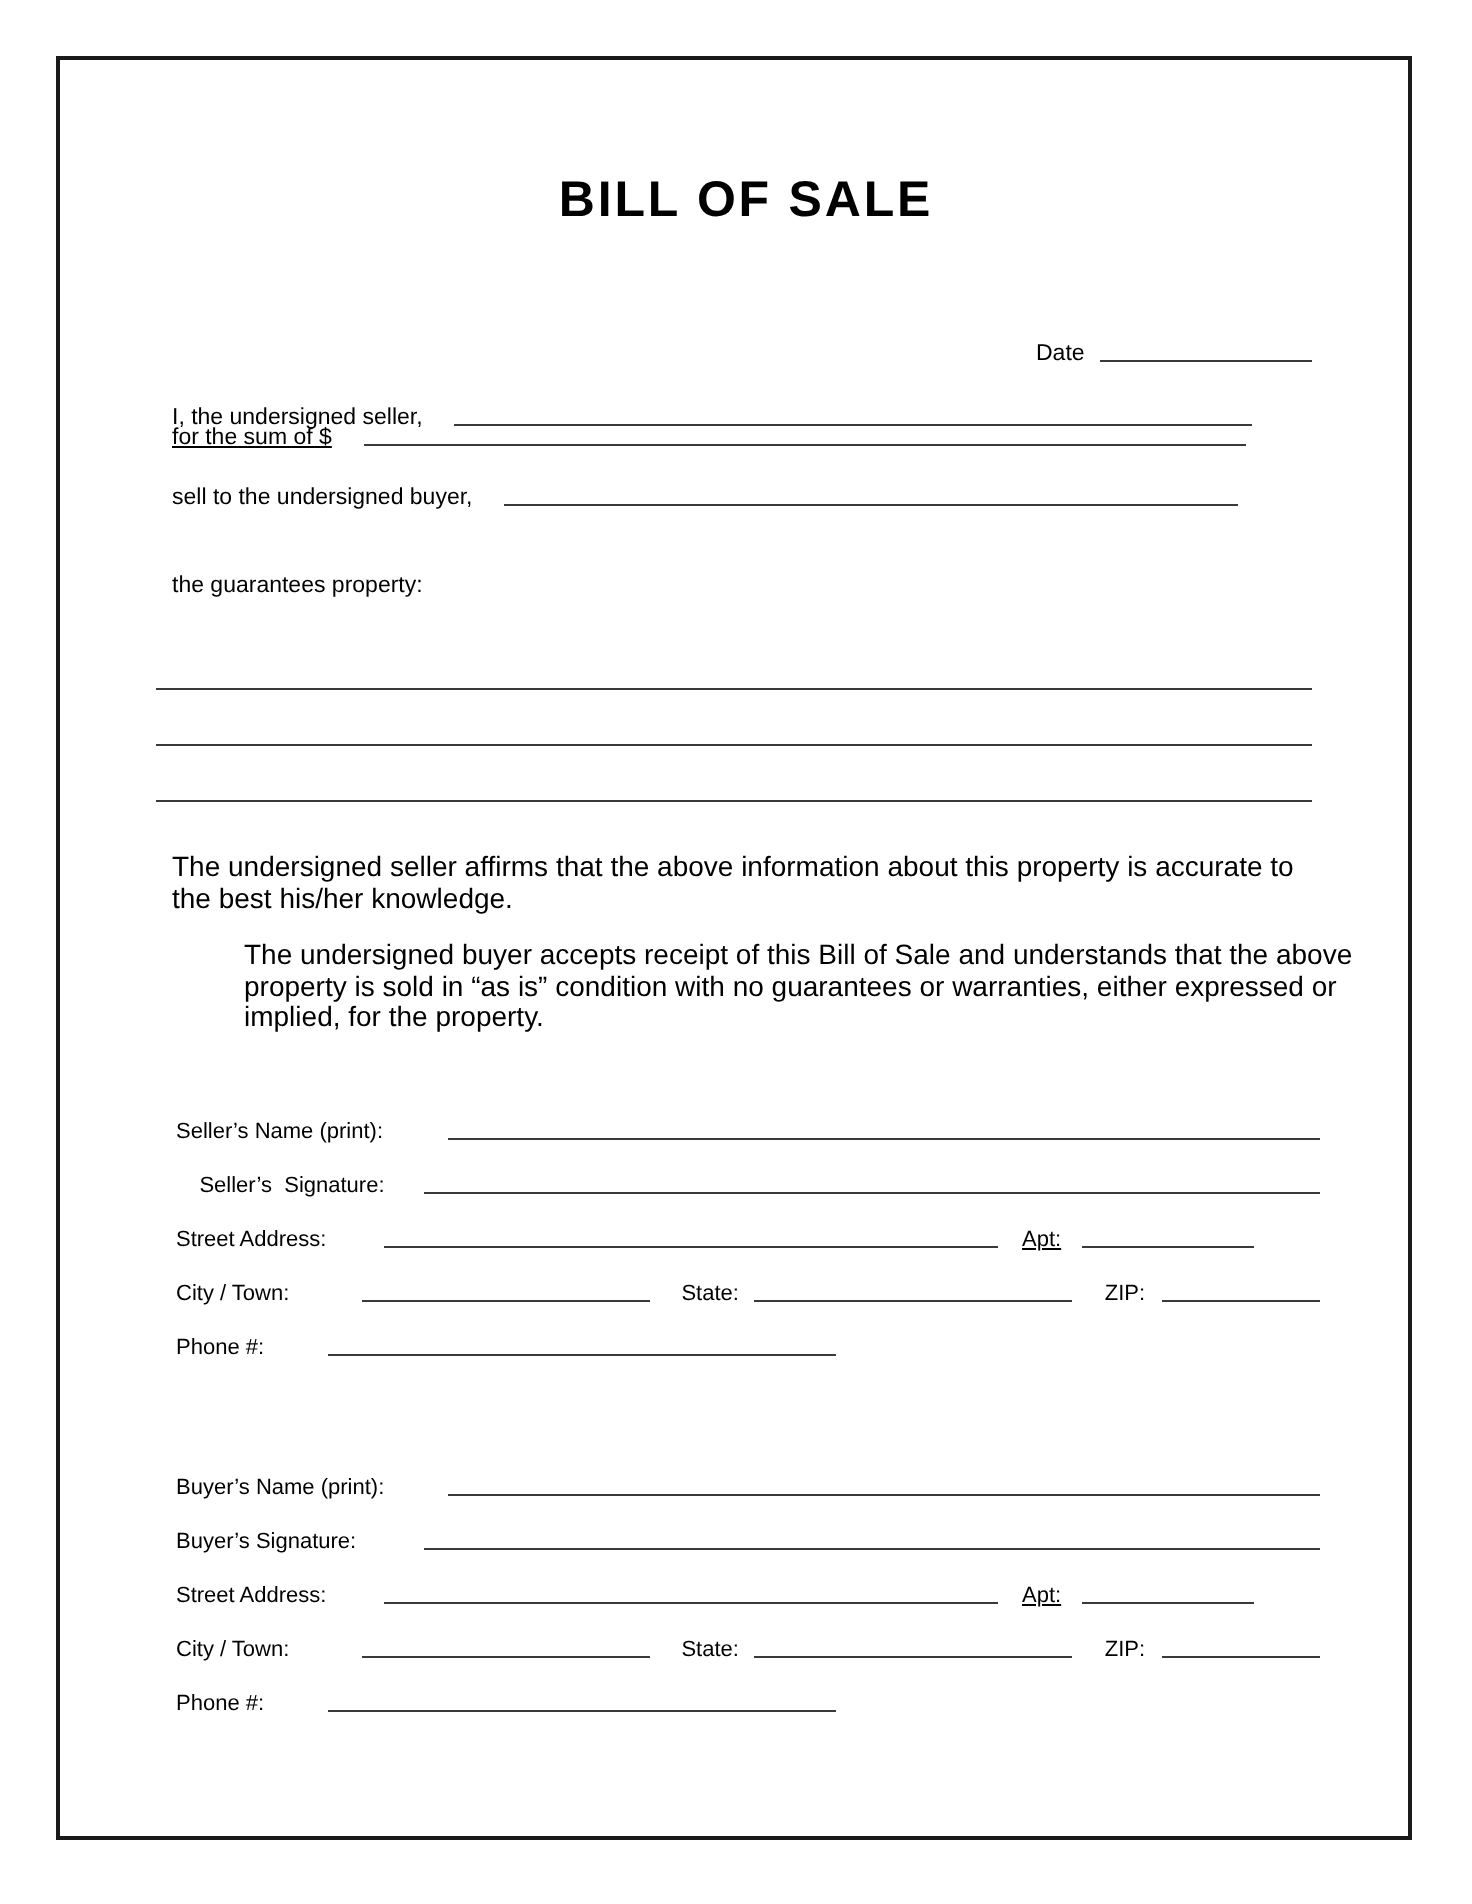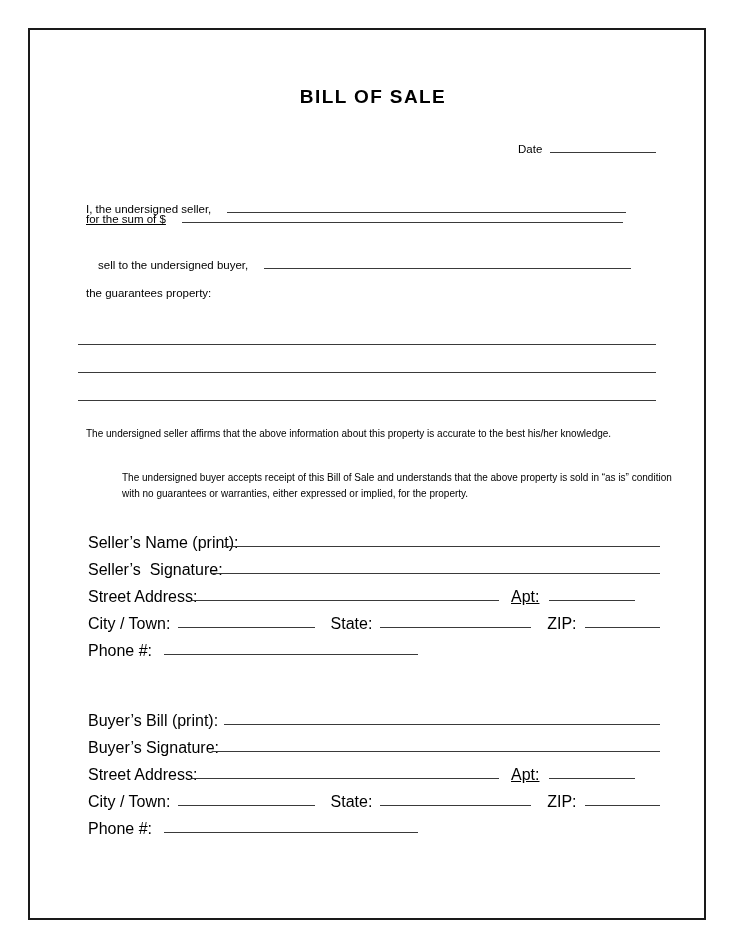--- a/index.html
+++ b/index.html
@@ -28,21 +28,21 @@
     background: #ffffff;
   }
 
   
   .doc-title {
     position: absolute;
     left: 0;
     top: 56px;
     width: 100%;
     text-align: center;
-    font-size: 19px;
+    font-size: 25px;
     font-weight: bold;
     letter-spacing: 1.4px;
     padding-left: 12px;
     box-sizing: border-box;
   }
 
   
   .rule {
     border-bottom: 1.6px solid #3a3a3a;
     height: 0;
@@ -61,28 +61,28 @@
   .row .lbl {
     white-space: pre;
   }
 
   
   #date-row {
     left: 488px;
     top: 112px;
     width: 140px;
   }
-  #date-row .lbl { font-size: 11.5px; }
+  #date-row .lbl { font-size: 11.5px; margin-top: 28px; }
   #date-row .rule { width: 106px; margin-left: 8px; }
 
   
   .intro-row { left: 56px; }
   #intro-1 { top: 172px; justify-content: center; }
   #intro-2 { top: 182px; text-decoration: underline; }
-  #intro-3 { top: 228px; margin-left: 12px; }
+  #intro-3 { top: 212px; }
   #intro-4 { top: 256px; }
 
   #intro-1 .rule { width: 399px; margin-left: 16px; }
   #intro-2 .rule { width: 441px; margin-left: 16px; }
   #intro-3 .rule { width: 367px; margin-left: 16px; }
 
   
   .blank-line {
     position: absolute;
     left: 48px;
@@ -92,28 +92,28 @@
   }
   #blank-1 { top: 314px; }
   #blank-2 { top: 342px; }
   #blank-3 { top: 370px; }
 
   
   .para {
     position: absolute;
     left: 56px;
     width: 570px;
-    font-size: 10px;
+    font-size: 14px;
     line-height: 15.5px;
   }
   #para-1 { top: 396px; }
   #para-2 { top: 440px; margin-left: 36px; }
 
   
-  .party-row { font-size: 16px; }
+  .party-row { font-size: 11px; margin-top: 23px; }
 
   
   #seller-name   { left: 58px; top: 506px; width: 572px; }
   #seller-sig    { left: 58px; top: 533px; width: 572px; text-align: center; }
   #seller-street { left: 58px; top: 560px; width: 572px; }
   #seller-city   { left: 58px; top: 587px; width: 572px; }
   #seller-phone  { left: 58px; top: 614px; width: 330px; }
 
   
   #buyer-name   { left: 58px; top: 684px; width: 572px; }
@@ -210,21 +210,21 @@
     <span class="lbl lbl-zip">ZIP:</span>
     <span class="rule rule-zip"></span>
   </div>
 
   <div class="row party-row phone-row" id="seller-phone">
     <span class="lbl">Phone #:</span>
     <span class="rule"></span>
   </div>
 
   <div class="row party-row name-row" id="buyer-name">
-    <span class="lbl">Buyer’s Bill (print):</span>
+    <span class="lbl">Buyer’s Name (print):</span>
     <span class="rule"></span>
   </div>
 
   <div class="row party-row sig-row" id="buyer-sig">
     <span class="lbl">Buyer’s Signature:</span>
     <span class="rule"></span>
   </div>
 
   <div class="row party-row street-row" id="buyer-street">
     <span class="lbl lbl-street">Street Address:</span>

